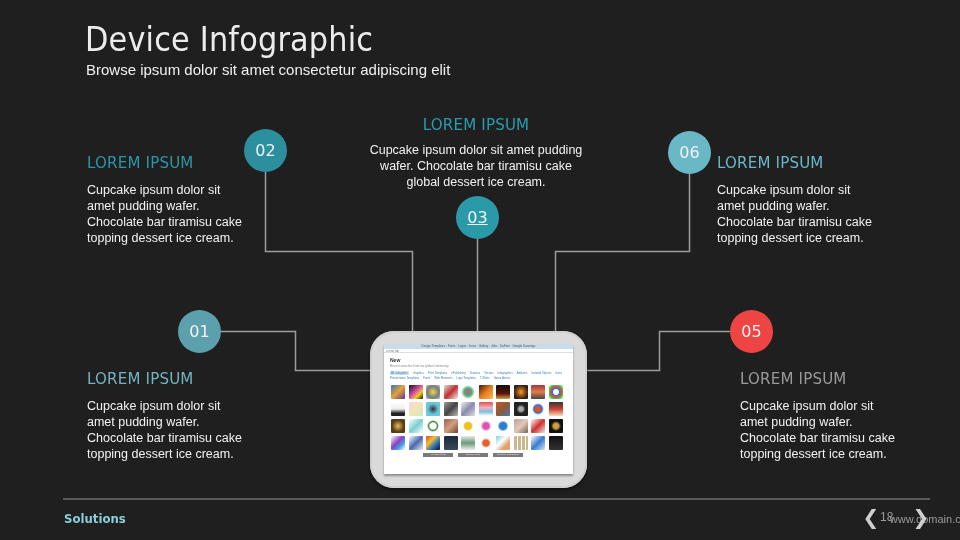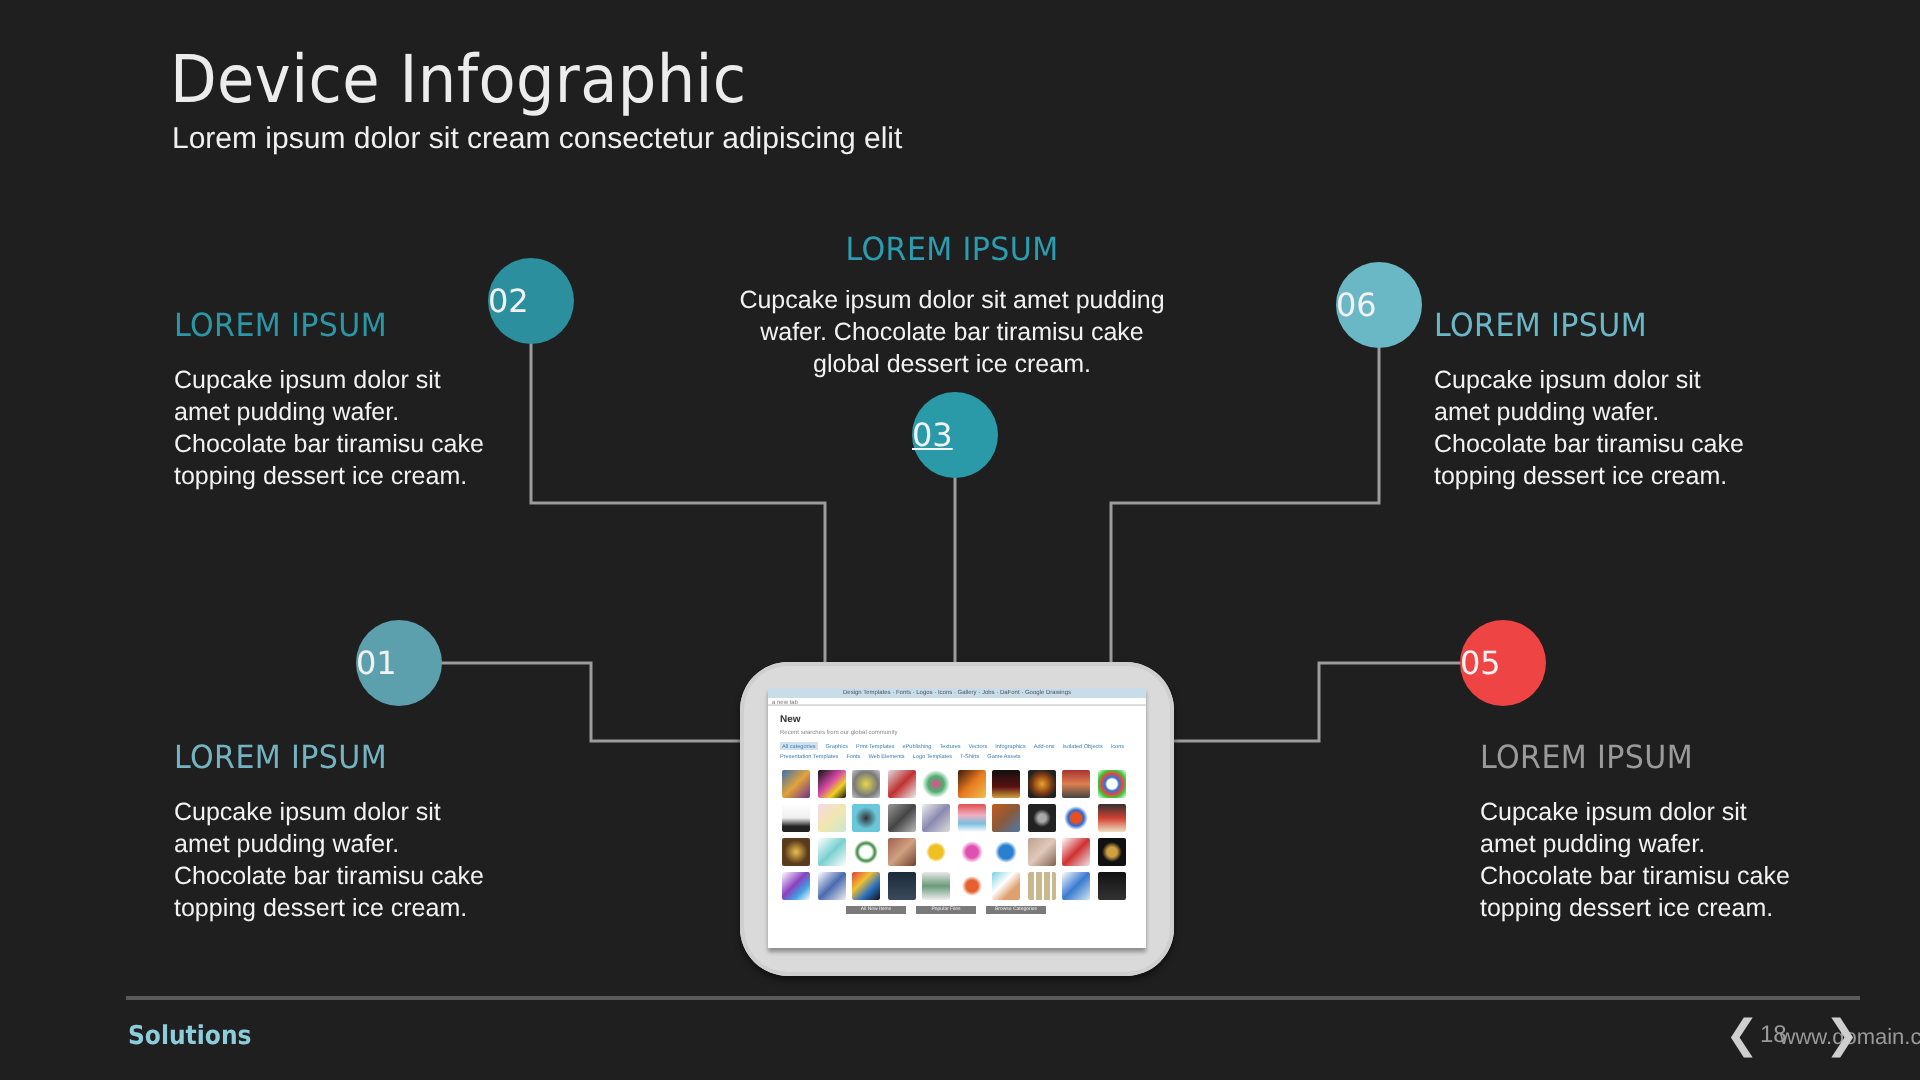--- a/index.html
+++ b/index.html
@@ -20,21 +20,21 @@
     }
     .subtitle {
       position: absolute; left: 70px; top: 61px;
       font-size: 15px; color: #f0f0f0;
     }
 
     .connectors { position: absolute; left: 0; top: 0; width: 960px; height: 540px; pointer-events: none; }
 
     .circle {
       position: absolute; width: 43px; height: 43px; border-radius: 50%;
-      display: flex; align-items: center; 
+      display: flex; align-items: center; justify-content: center;
       font-size: 16px; color: #f2f2f2;
       font-family: "DejaVu Sans", sans-serif;
     }
 
     .block { position: absolute; }
     .block .heading {
       font-size: 16px; letter-spacing: 0.2px; margin-bottom: 10px;
       font-family: "DejaVu Sans", sans-serif;
       transform: scaleX(0.94); transform-origin: left top; white-space: nowrap;
     }
@@ -92,21 +92,21 @@
       cursor: pointer; font-family: "DejaVu Sans", sans-serif;
     }
     .pagenum { font-size: 12px; color: #9a9a9a; width: 32px; text-align: left; }
   </style>
 </head>
 <body>
 
 <div class="slide">
 
   <div class="title">Device Infographic</div>
-  <div class="subtitle">Lorem ipsum dolor sit cream consectetur adipiscing elit</div>
+  <div class="subtitle">Browse ipsum dolor sit amet consectetur adipiscing elit</div>
 
   <svg class="connectors" viewBox="0 0 960 540" width="960" height="540">
     <g fill="none" stroke="#9c9c9c" stroke-width="1.5">
 
       <polyline points="249.5,171 249.5,251.5 396.5,251.5 396.5,332"></polyline>
 
       <polyline points="461.5,238 461.5,332"></polyline>
 
       <polyline points="673.5,173 673.5,251.5 539.5,251.5 539.5,332"></polyline>
 

